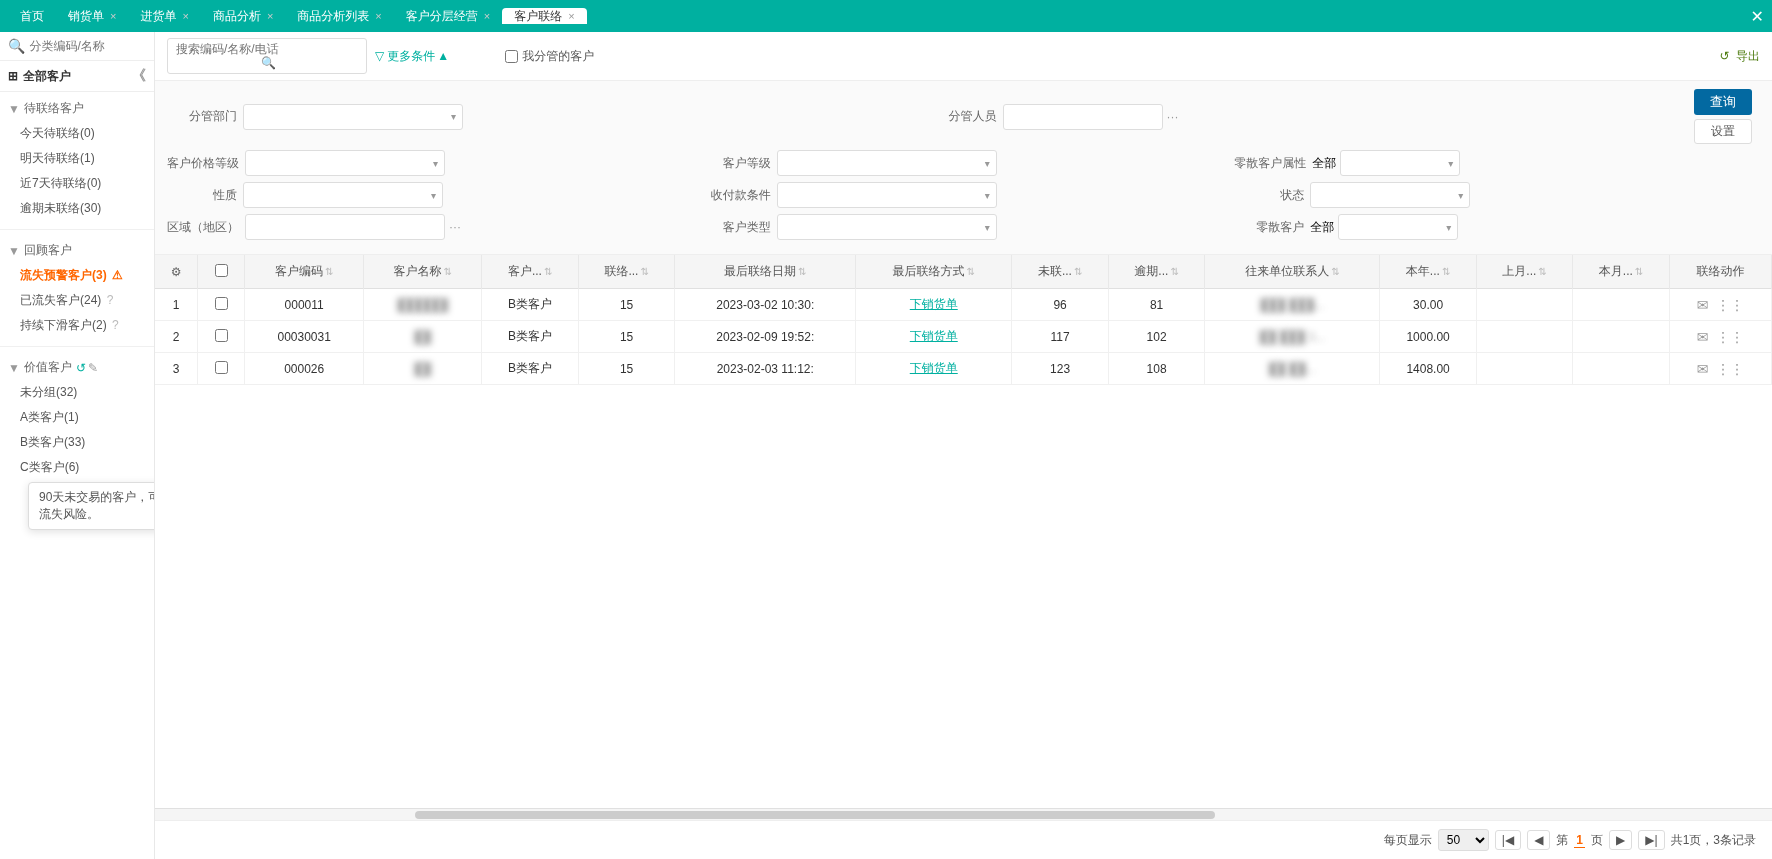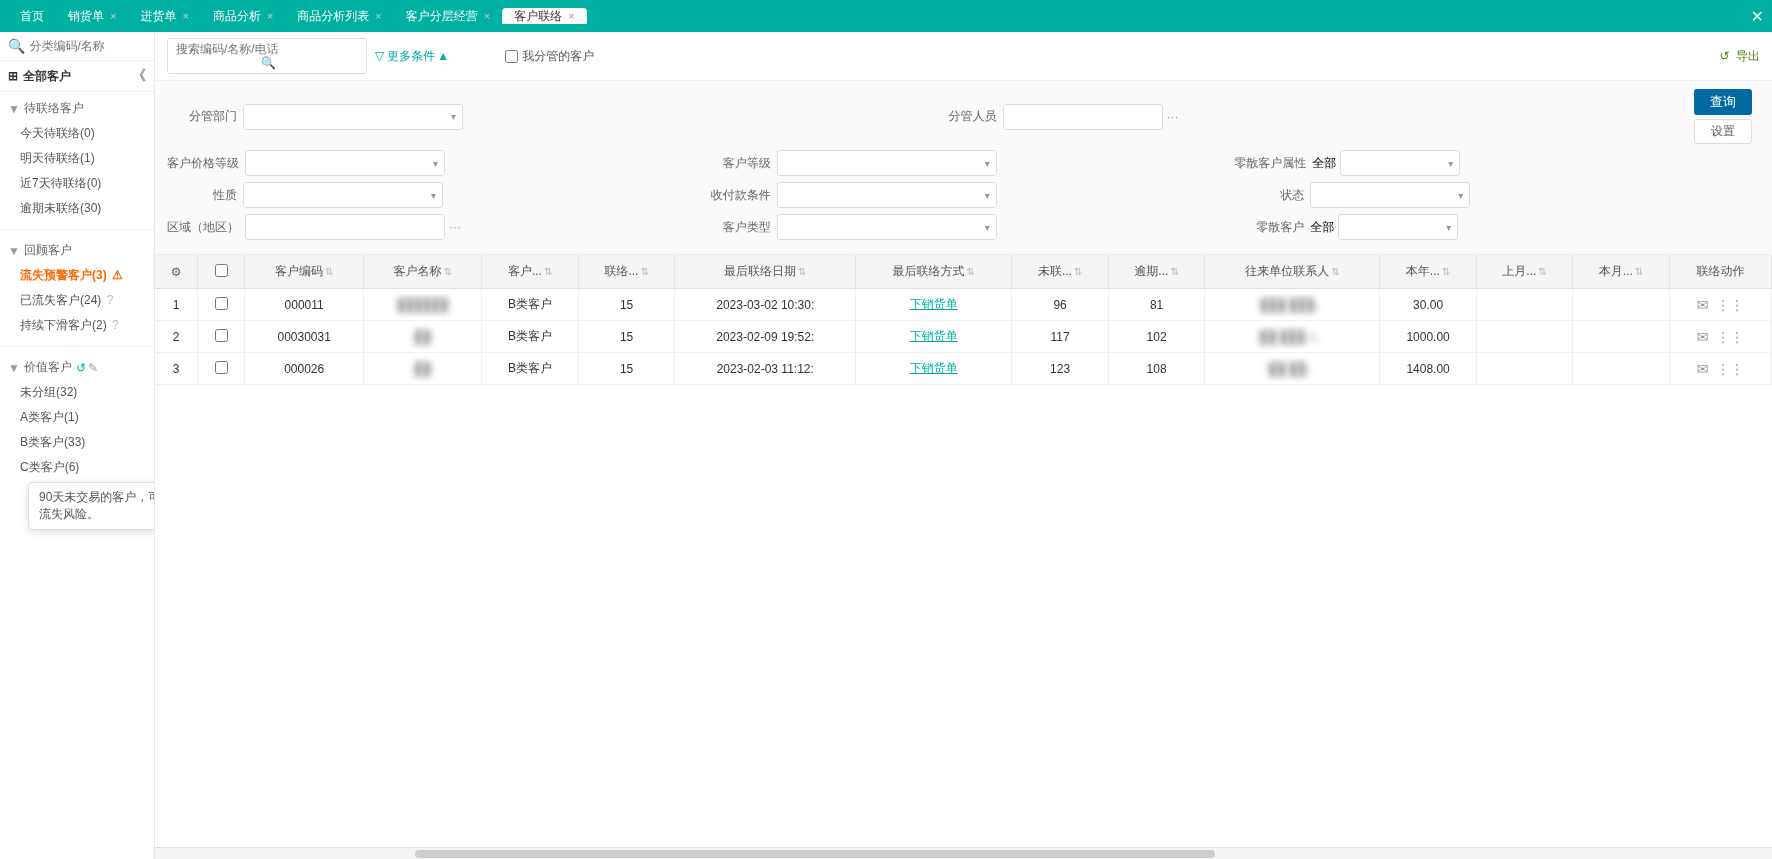--- a/index.html
+++ b/index.html
@@ -662,15 +662,31 @@
             </td>
           </tr>
         </tbody>
       </table>
     </div>
 
     <div class="scrollbar-placeholder">
       <div class="scrollbar-thumb"></div>
     </div>
 
+    <div class="pagination">
+      <span>每页显示</span>
+      <select class="page-size-select">
+        <option>50</option>
+        <option>20</option>
+        <option>100</option>
+      </select>
+      <button class="page-btn">|◀</button>
+      <button class="page-btn">◀</button>
+      <span>第</span>
+      <span class="page-current">1</span>
+      <span>页</span>
+      <button class="page-btn">▶</button>
+      <button class="page-btn">▶|</button>
+      <span>共1页，3条记录</span>
+    </div>
 
   </div>
 </div>
 
 </body></html>

